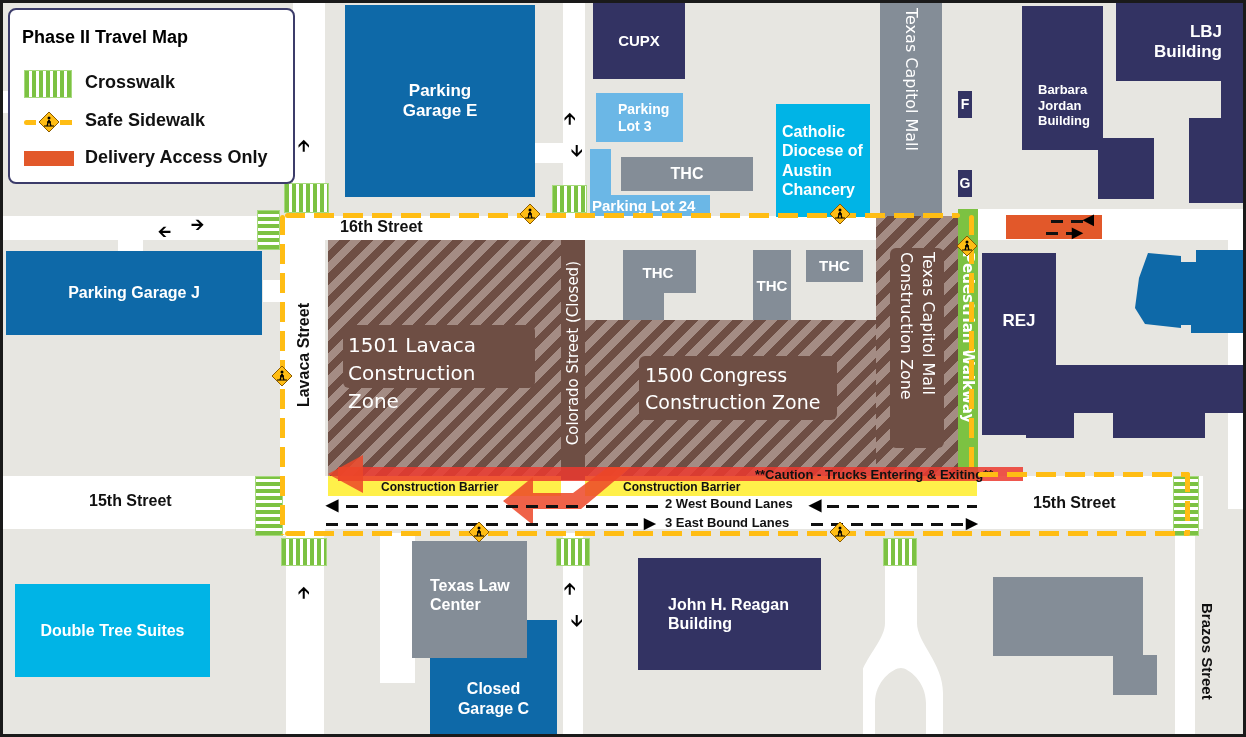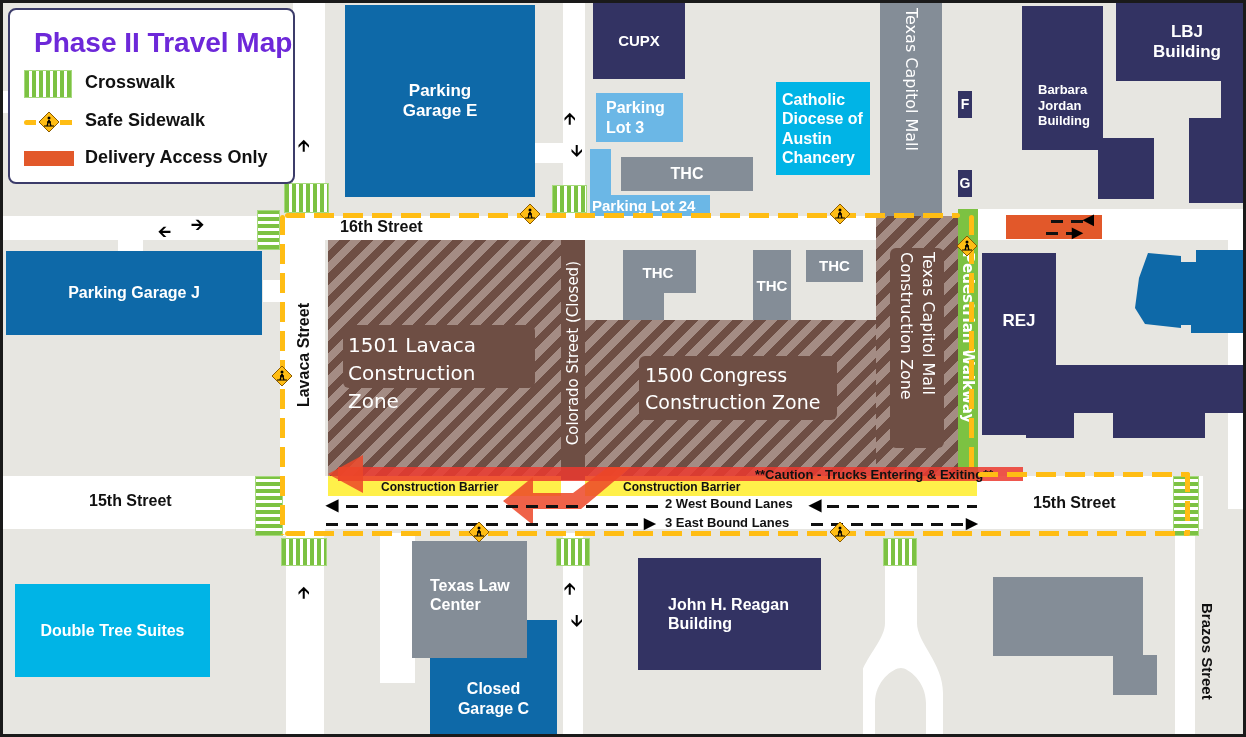--- a/index.html
+++ b/index.html
@@ -50,47 +50,47 @@
   <svg class="abs" style="left:860px;top:560px;" width="110" height="175" viewBox="0 0 110 175">
     <path d="M22 0 H54 V60 C54 80 80 100 80 130 V175 H63 V140 C63 118 45 105 38 105 C30 105 12 118 12 140 V175 H-6 V130 C-6 100 22 80 22 60 Z" fill="#ffffff"></path>
   </svg>
 
   <div class="bldg blue" style="left:342px;top:2px;width:190px;height:192px;font-size:17px;">
       <span style="width:110px">Parking Garage E</span>
     </div>
   <div class="bldg navy" style="left:590px;top:0;width:92px;height:76px;font-size:15px;">
       <span>CUPX</span>
     </div>
-  <div class="bldg lblue" style="left:593px;top:90px;width:87px;height:49px;font-size:16px;justify-content:flex-start;padding-left:10px;text-align:left;">
+  <div class="bldg lblue" style="left:593px;top:90px;width:87px;height:49px;font-size:14px;justify-content:flex-start;padding-left:22px;text-align:left;">
       <span style="width:60px">Parking Lot 3</span>
     </div>
   <div class="bldg lblue" style="left:587px;top:146px;width:21px;height:66px;"></div>
   <div class="bldg lblue" style="left:587px;top:192px;width:120px;height:21px;font-size:15px;justify-content:flex-start;padding-left:2px;">
       <span>Parking Lot 24</span>
     </div>
   <div class="bldg gray" style="left:618px;top:154px;width:132px;height:34px;font-size:16px;">
       <span>THC</span>
     </div>
-  <div class="bldg cyan" style="left:773px;top:79px;width:94px;height:93px;font-size:16px;justify-content:flex-start;text-align:left;padding-left:6px;">
+  <div class="bldg cyan" style="left:773px;top:101px;width:94px;height:113px;font-size:16px;justify-content:flex-start;text-align:left;padding-left:6px;">
       <span style="width:88px">Catholic Diocese of Austin Chancery</span>
     </div>
   <div class="bldg gray" style="left:877px;top:0;width:62px;height:213px;">
       <span class="vert" style="font-family:'DejaVu Sans',sans-serif;font-weight:normal;font-size:16px;margin-top:-60px;">Texas Capitol Mall</span>
     </div>
   <div class="bldg navy" style="left:955px;top:88px;width:14px;height:27px;font-size:14px;">
       <span>F</span>
     </div>
   <div class="bldg navy" style="left:955px;top:167px;width:14px;height:27px;font-size:14px;">
       <span>G</span>
     </div>
   <div class="bldg navy" style="left:1019px;top:3px;width:81px;height:144px;font-size:13px;align-items:flex-start;justify-content:flex-start;padding:76px 0 0 16px;text-align:left;">
       <span style="width:60px">Barbara Jordan Building</span>
     </div>
   <div class="abs navy" style="left:1095px;top:135px;width:56px;height:61px;"></div>
-  <div class="bldg navy" style="left:1113px;top:0;width:127px;height:78px;font-size:17px;justify-content:flex-start;padding-left:36px;text-align:center;">
+  <div class="bldg navy" style="left:1113px;top:0;width:127px;height:78px;font-size:17px;justify-content:flex-start;padding-left:36px;text-align:right;">
       <span style="width:70px">LBJ Building</span>
     </div>
   <div class="abs navy" style="left:1218px;top:78px;width:22px;height:40px;"></div>
   <div class="abs navy" style="left:1186px;top:115px;width:54px;height:85px;"></div>
   <div class="bldg blue" style="left:3px;top:248px;width:256px;height:84px;font-size:16px;">
       <span>Parking Garage J</span>
     </div>
   <div class="abs gray" style="left:620px;top:247px;width:73px;height:43px;"></div>
   <div class="abs gray" style="left:620px;top:289px;width:41px;height:30px;"></div>
   <div class="bldg" style="left:630px;top:258px;width:50px;height:24px;font-size:15px;">
@@ -239,21 +239,21 @@
   <div class="arrow" style="left:295px;top:135px;">🡩</div>
   <div class="arrow" style="left:561px;top:108px;">🡩</div>
   <div class="arrow" style="left:568px;top:140px;">🡫</div>
   <div class="arrow" style="left:155px;top:221px;">🡨</div>
   <div class="arrow" style="left:188px;top:214px;">🡪</div>
   <div class="arrow" style="left:295px;top:582px;">🡩</div>
   <div class="arrow" style="left:561px;top:578px;">🡩</div>
   <div class="arrow" style="left:568px;top:610px;">🡫</div>
 
   <div class="legend">
-    <div style="position:absolute;left:24px;top:17px;font-size:28px;font-weight:bold;color:#6d28d9;white-space:nowrap;">Phase II Travel Map</div>
+    <div style="position:absolute;left:12px;top:17px;font-size:18px;font-weight:bold;color:#000000;white-space:nowrap;">Phase II Travel Map</div>
     <div class="cw-v" style="left:14px;top:60px;width:48px;height:28px;"></div>
     <div style="position:absolute;left:75px;top:62px;font-size:18px;font-weight:bold;color:#111;">Crosswalk</div>
     <div style="position:absolute;left:14px;top:110px;width:50px;height:5px;background:repeating-linear-gradient(90deg,#ffbd14 0 12px,transparent 12px 36px);border-radius:3px;"></div>
     <svg class="ped" style="left:29px;top:102px;" viewBox="0 0 20 20">
         <polygon points="10,0 20,10 10,20 0,10" fill="#ffbd14" stroke="#8a5a00" stroke-width="1"></polygon>
         <circle cx="10" cy="6" r="1.5" fill="#000"></circle>
         <path d="M10 8 L8 14 M10 8 L12 14 M8 10 L12 10" stroke="#000" stroke-width="1.3"></path>
         <line x1="5" y1="14" x2="15" y2="14" stroke="#000" stroke-width="1"></line>
       </svg>
     <div style="position:absolute;left:75px;top:100px;font-size:18px;font-weight:bold;color:#111;">Safe Sidewalk</div>

